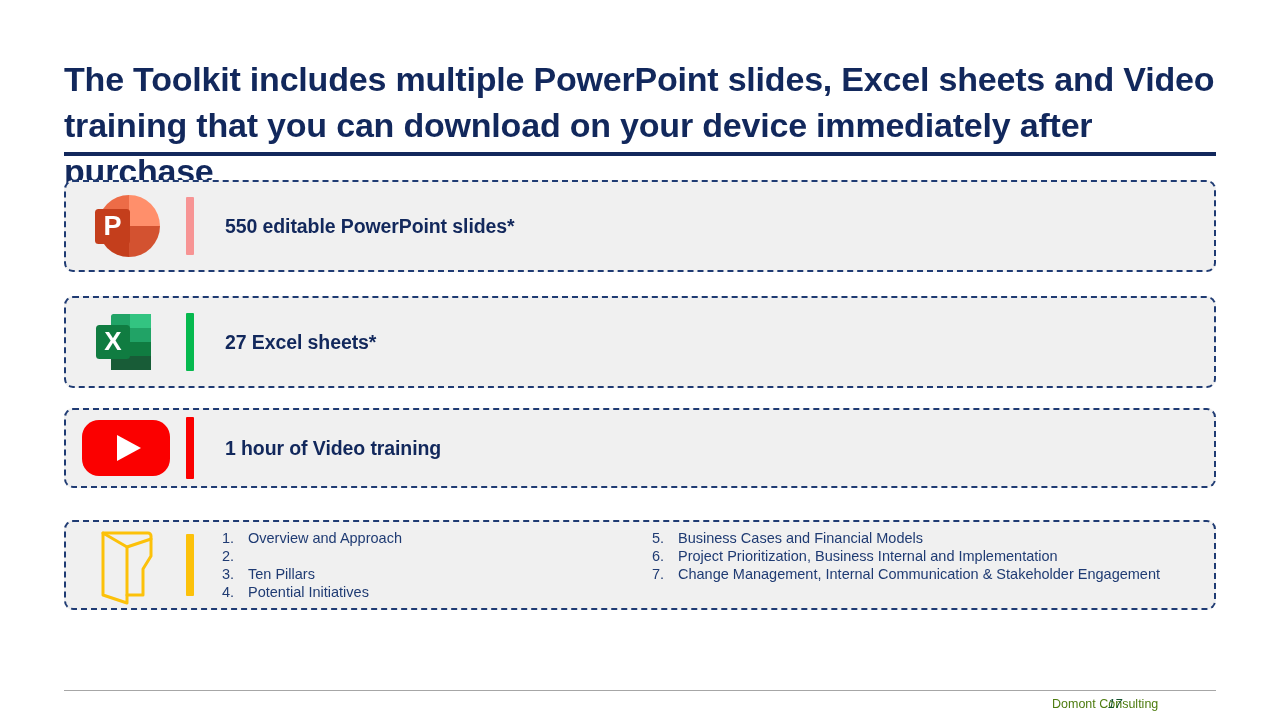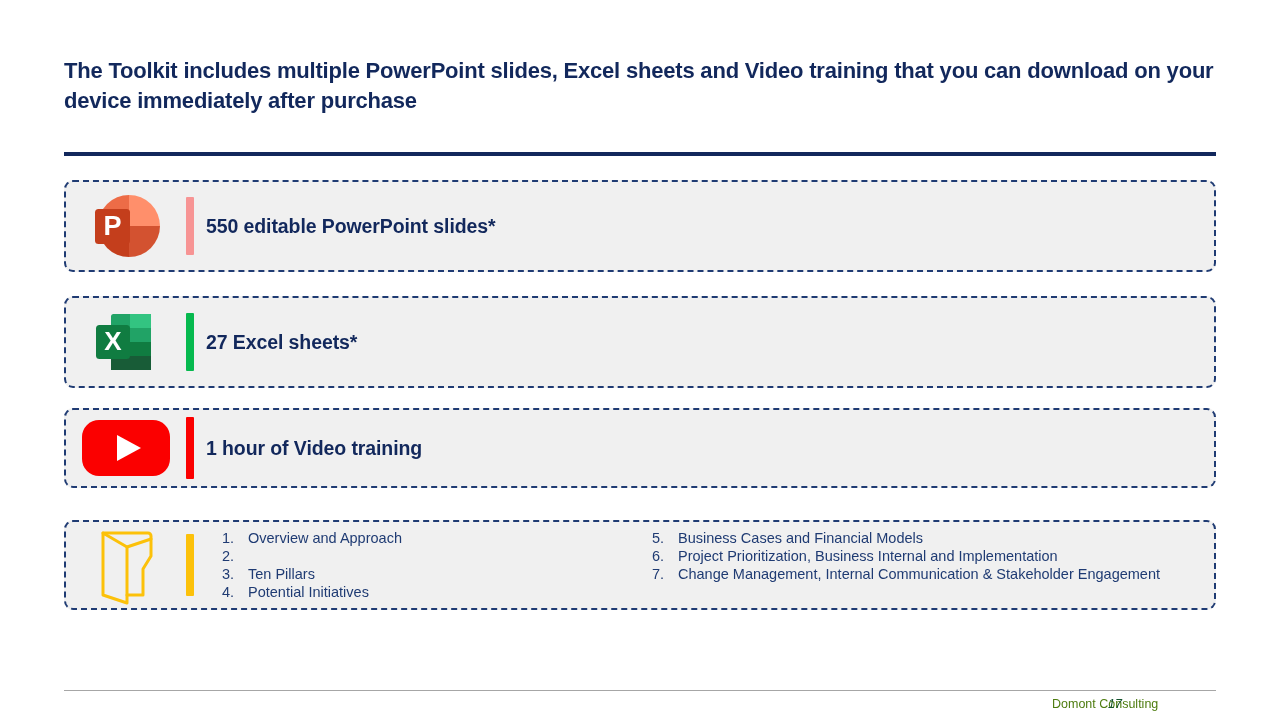--- a/index.html
+++ b/index.html
@@ -23,21 +23,21 @@
   }
 
   
   .title-block {
     position: absolute;
     left: 64px;
     top: 56px;
     width: 1152px;
   }
   .slide-title {
-    font-size: 22px;
+    font-size: 34px;
     font-weight: bold;
     color: #12285c;
     line-height: 1.36;
     letter-spacing: -0.2px;
     margin: 0;
   }
   .title-rule {
     position: absolute;
     left: 64px;
     top: 152px;
@@ -78,21 +78,21 @@
     width: 8px;
     border-radius: 1px;
     flex: 0 0 auto;
   }
   #accent-ppt    { height: 58px; background: #f79494; }
   #accent-excel  { height: 58px; background: #06b94e; }
   #accent-video  { height: 62px; background: #fb0000; }
   #accent-topics { height: 62px; background: #fcc10a; }
 
   .card-label {
-    margin-left: 12px;
+    margin-left: 31px;
     font-size: 19.5px;
     font-weight: bold;
     color: #12285c;
     letter-spacing: -0.1px;
   }
 
   
   .topics-cols {
     display: flex;
     margin-left: 28px;

